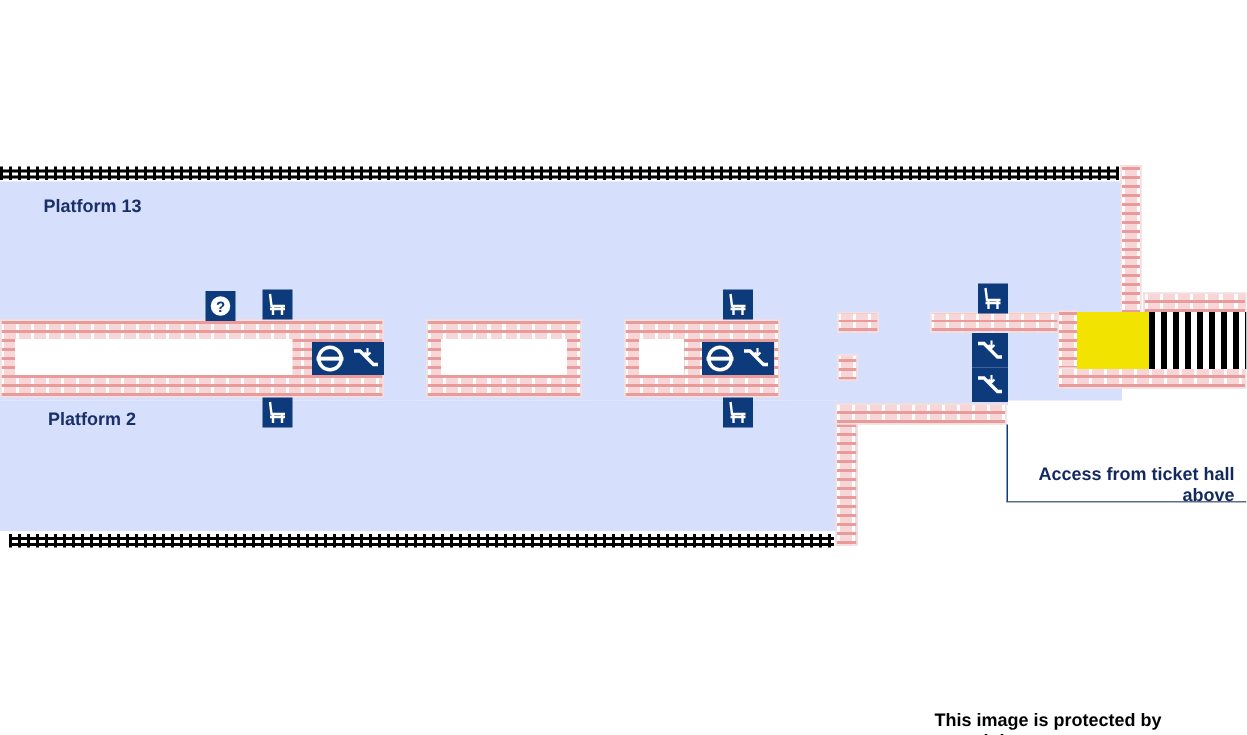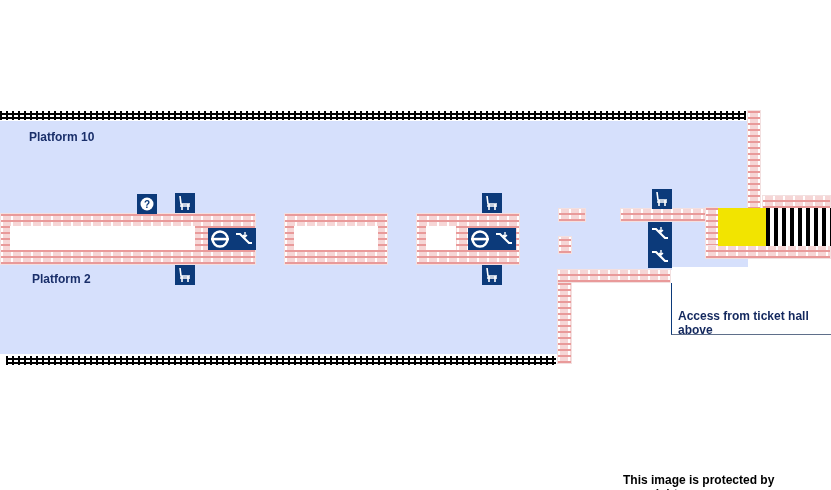--- a/index.html
+++ b/index.html
@@ -20,21 +20,21 @@
       background-image:
         linear-gradient(#000 0 0), linear-gradient(#000 0 0),
         repeating-linear-gradient(90deg, #000 0 2px, transparent 2px 6px);
       background-size: 100% 2px, 100% 2px, 100% 9px;
       background-position: 0 2px, 0 6px, 0 0;
       background-repeat: no-repeat, no-repeat, repeat-x;
     }
     .sign { background: #0c3a7a; width: 20px; height: 20px; display: flex; align-items: center; justify-content: center; box-sizing: border-box; }
     .sign svg { display: block; }
     .label { color: #1a2f6a; font-weight: bold; font-size: 12px; }
-    .access { color: #13285e; font-weight: bold; font-size: 12px; text-align: left; line-height: 14px; }
+    .access { color: #13285e; font-weight: bold; font-size: 12px; text-align: right; line-height: 14px; }
     .copyright { color: #000; font-weight: bold; font-size: 12px; }
     .yellow { background: #f2e400; }
     .stripes { background: repeating-linear-gradient(90deg, #000 0 4px, #fff 4px 8px); }
   </style>
 </head>
 <body>
 
 <div class="abs floor" style="left:0;top:121px;width:748px;height:146px;"></div>
 <div class="abs floor" style="left:0;top:267px;width:558px;height:87px;"></div>
 <div class="abs floor" style="left:558px;top:220px;width:114px;height:50px;"></div>
@@ -60,21 +60,21 @@
 
 <div class="abs brick" style="left:0;top:213px;width:256px;height:52px;"></div>
 <div class="abs void" style="left:10px;top:226px;width:185px;height:24px;"></div>
 
 <div class="abs brick" style="left:284px;top:213px;width:104px;height:52px;"></div>
 <div class="abs void" style="left:294px;top:226px;width:84px;height:24px;"></div>
 
 <div class="abs brick" style="left:416px;top:213px;width:104px;height:52px;"></div>
 <div class="abs void" style="left:426px;top:226px;width:30px;height:24px;"></div>
 
-<div class="abs label" style="left:29px;top:130px;">Platform 10</div>
+<div class="abs label" style="left:29px;top:130px;">Platform 13</div>
 <div class="abs label" style="left:32px;top:272px;">Platform 2</div>
 
 <div class="abs sign" style="left:137px;top:194px;">
   <svg width="14" height="14" viewBox="0 0 14 14">
       <circle cx="7" cy="7" r="6.5" fill="#fff"></circle>
       <text x="7" y="11" font-size="10" font-weight="bold" text-anchor="middle" fill="#0c3a7a" font-family="Liberation Sans, sans-serif">?</text>
     </svg>
 </div>
 <div class="abs sign" style="left:175px;top:193px;">
   <svg width="16" height="16" viewBox="0 0 16 16">

